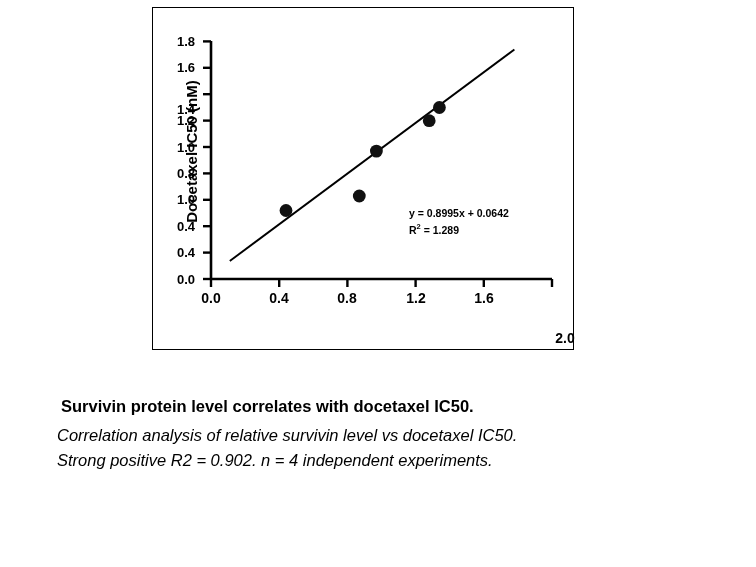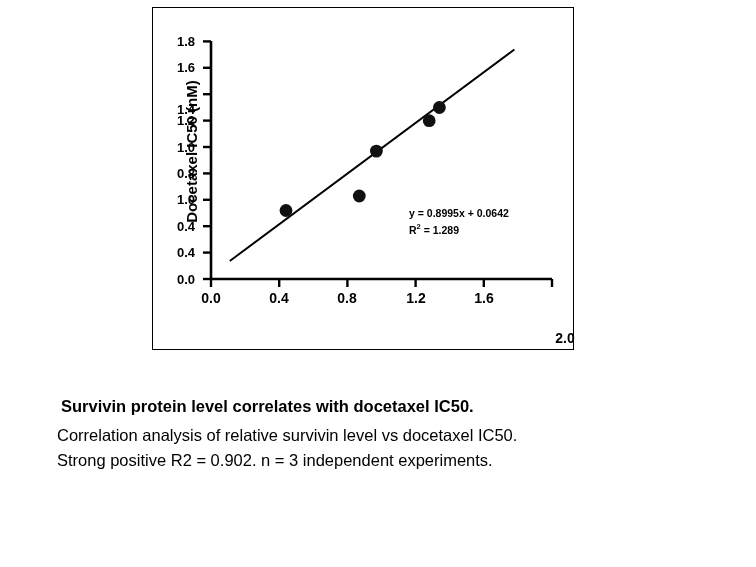--- a/index.html
+++ b/index.html
@@ -102,20 +102,21 @@
   #caption-title {
     font-size: 16.5px;
     font-weight: bold;
     line-height: 25px;
     margin: 4px;
   }
   .caption-line {
     font-size: 16.5px;
     line-height: 25px;
     margin: 0;
+    font-style: italic;
   }
 </style>
 </head>
 <body>
 
 <div id="figure-panel">
 
   <div id="plot-area">
 
     
@@ -186,14 +187,14 @@
       <div>y = 0.8995x + 0.0642</div>
       <div><span>R</span><sup>2</sup><span> = 1.289</span></div>
     </div>
 
   </div>
 </div>
 
 <div id="caption">
   <p id="caption-title">Survivin protein level correlates with docetaxel IC50.</p>
   <p class="caption-line">Correlation analysis of relative survivin level vs docetaxel IC50.</p>
-  <p class="caption-line">Strong positive R2 = 0.902. n = 3 independent experiments.</p>
+  <p class="caption-line">Strong positive R2 = 0.902. n = 4 independent experiments.</p>
 </div>
 
 </body></html>

